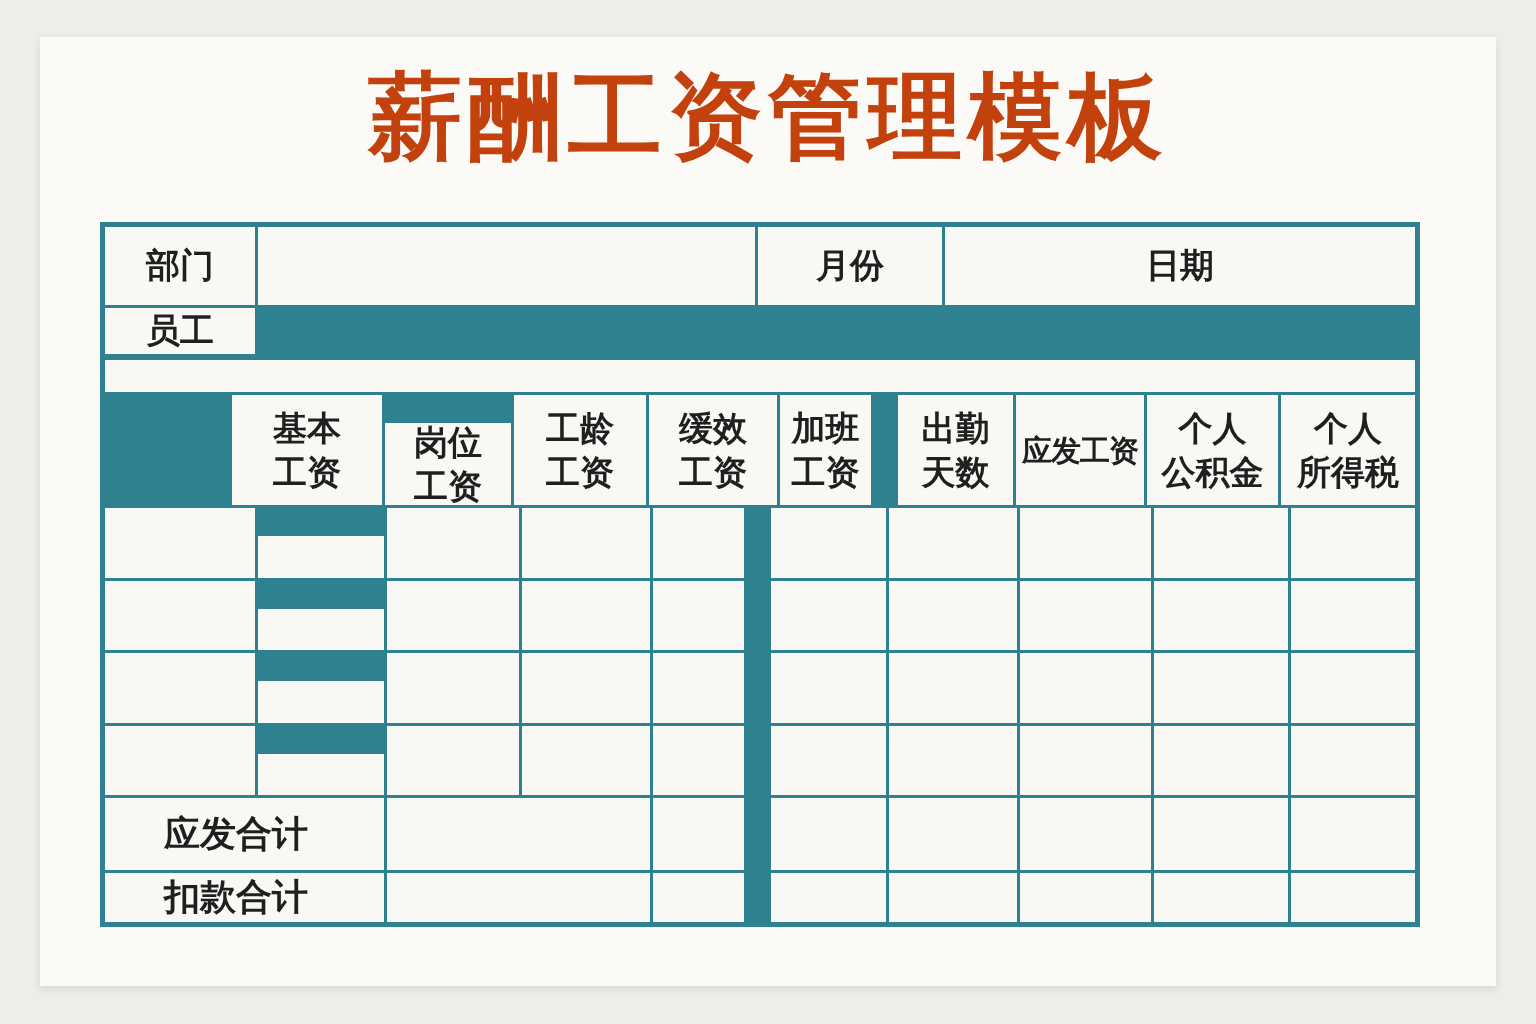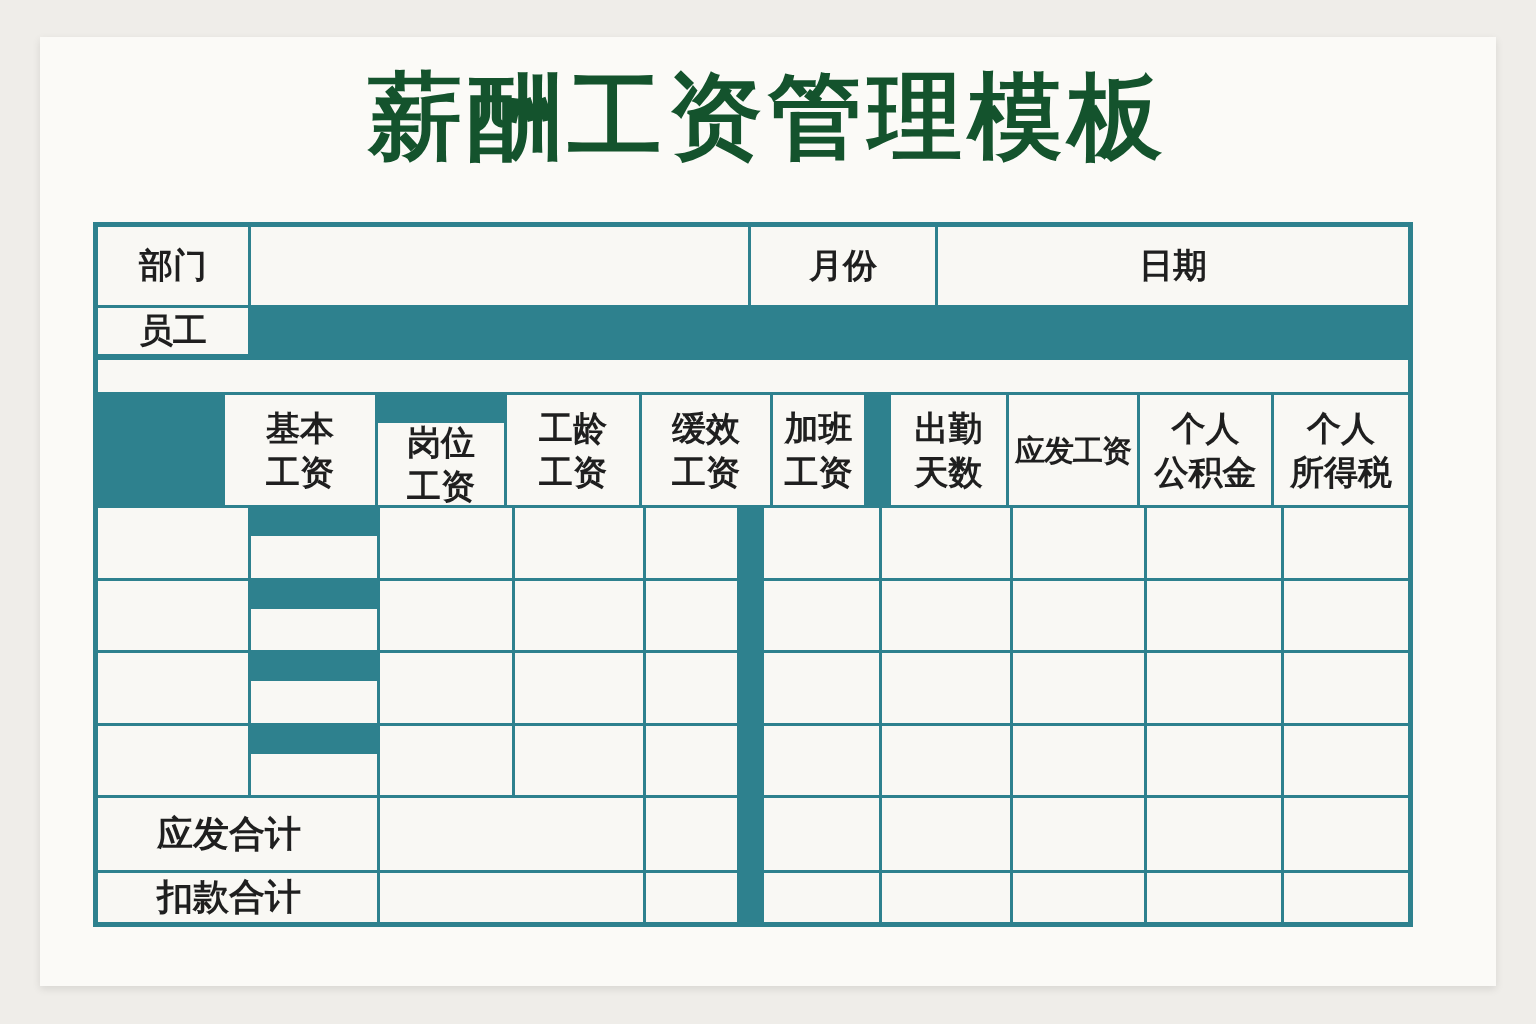--- a/index.html
+++ b/index.html
@@ -22,28 +22,28 @@
   }
   .title {
     position: absolute;
     top: 28px;
     left: 0;
     width: 100%;
     text-align: center;
     font-size: 94px;
     font-weight: 800;
     letter-spacing: 6px;
-    color: #14532d;
+    color: #c2410c;
     margin: 0;
     line-height: 1.1;
   }
   
   .salary-table {
     position: absolute;
-    left: 53px;
+    left: 60px;
     top: 185px;
     width: 1320px;
     height: 705px;
     background: #2e818e;
     box-sizing: border-box;
     padding: 5px;
     display: flex;
     flex-direction: column;
     gap: 3px;
   }

